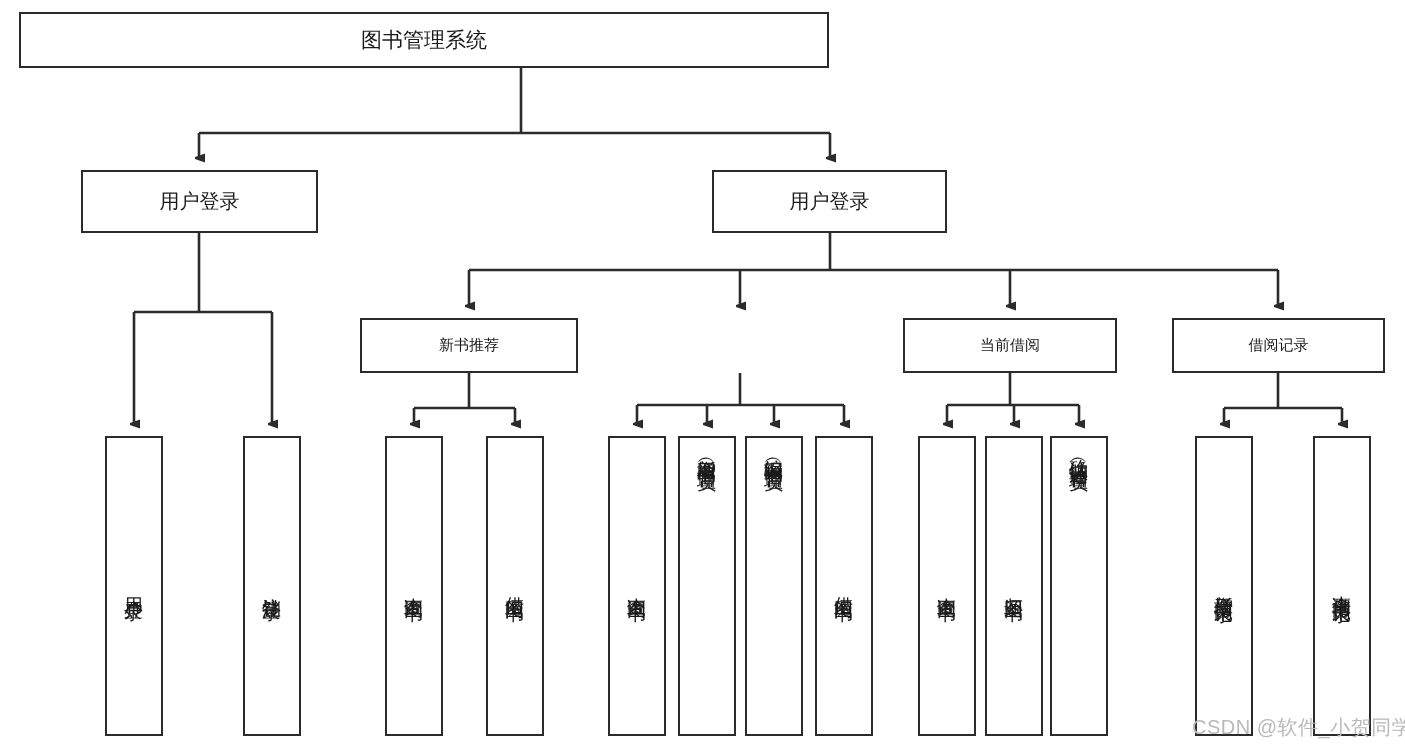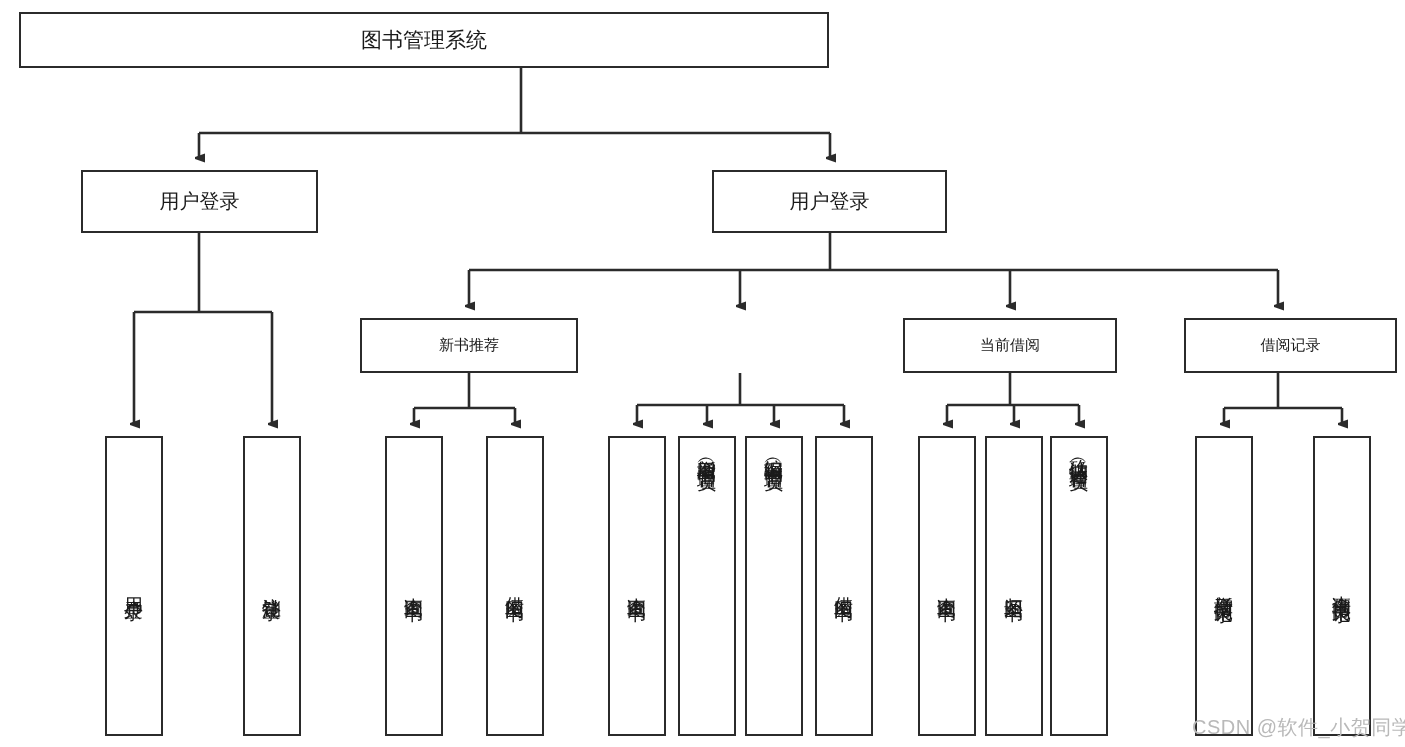--- a/index.html
+++ b/index.html
@@ -113,21 +113,21 @@
     </g>
   </svg>
 
   <div class="node root" style="left: 19px; top: 12px; width: 810px; height: 56px;">图书管理系统</div>
 
   <div class="node lvl1" style="left: 81px; top: 170px; width: 237px; height: 63px;">用户登录</div>
   <div class="node lvl1" style="left: 712px; top: 170px; width: 235px; height: 63px;">用户登录</div>
 
   <div class="node lvl2" style="left: 360px; top: 318px; width: 218px; height: 55px;">新书推荐</div>
   <div class="node lvl2" style="left: 903px; top: 318px; width: 214px; height: 55px;">当前借阅</div>
-  <div class="node lvl2" style="left: 1172px; top: 318px; width: 213px; height: 55px; margin-left: 12px;">借阅记录</div>
+  <div class="node lvl2" style="left: 1172px; top: 318px; width: 213px; height: 55px;">借阅记录</div>
 
   <div class="leaf mid" style="left: 105px; top: 436px; width: 58px; height: 300px;">
     <span class="vtext">用户登录</span>
     </div>
   <div class="leaf mid" style="left: 243px; top: 436px; width: 58px; height: 300px;">
     <span class="vtext">注销登录</span>
     </div>
   <div class="leaf mid" style="left: 385px; top: 436px; width: 58px; height: 300px;">
     <span class="vtext">查询图书</span>
     </div>

